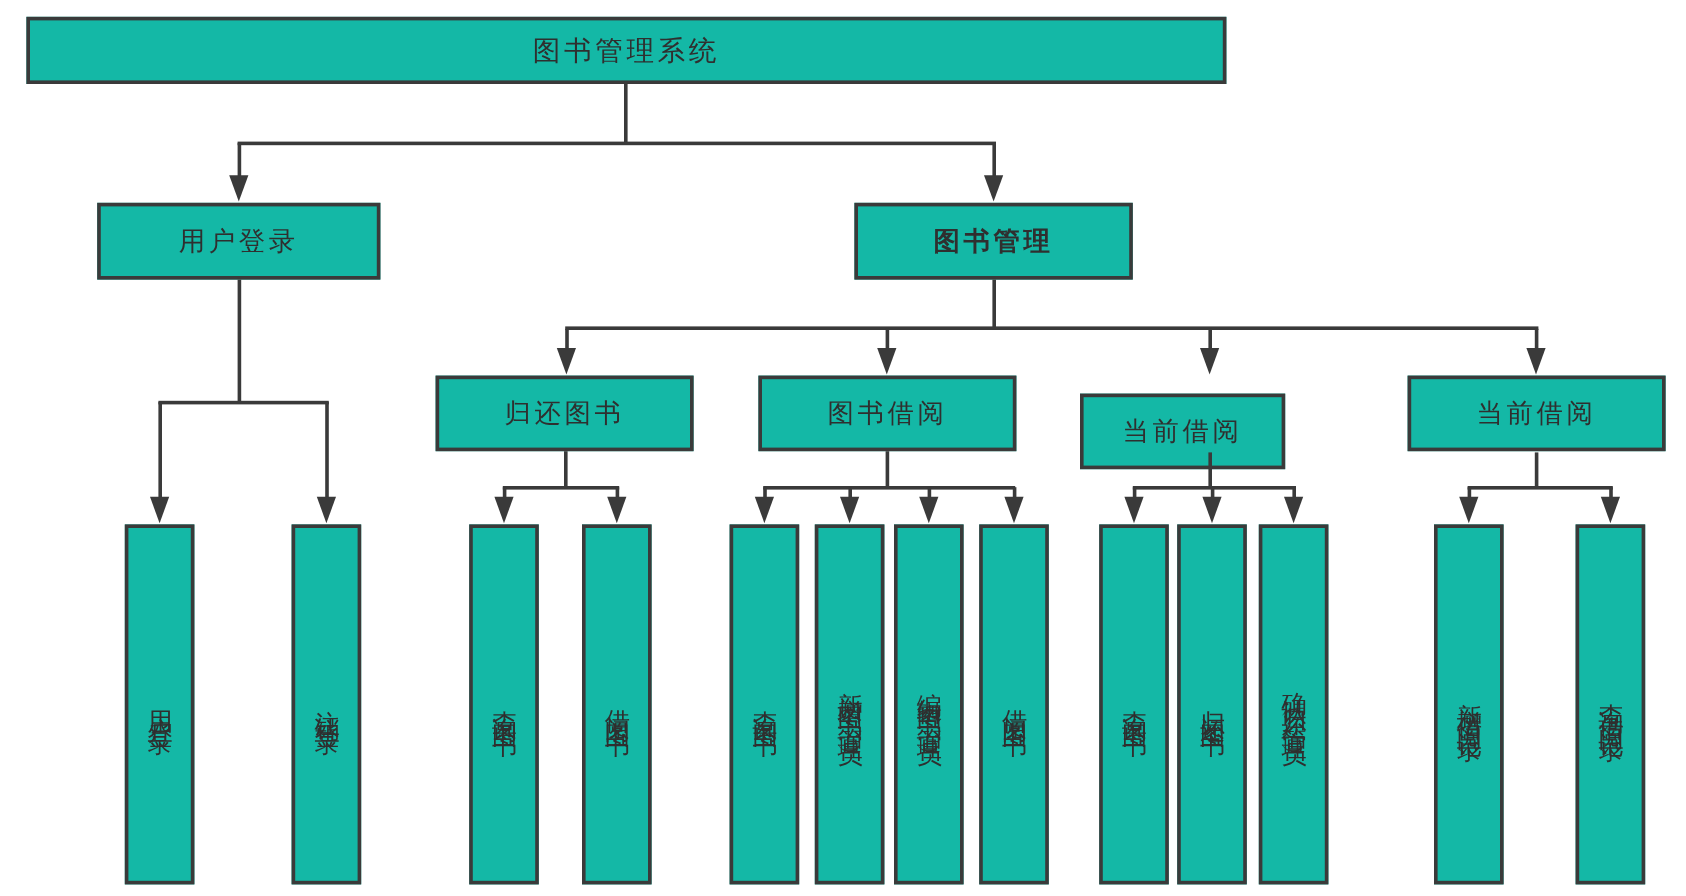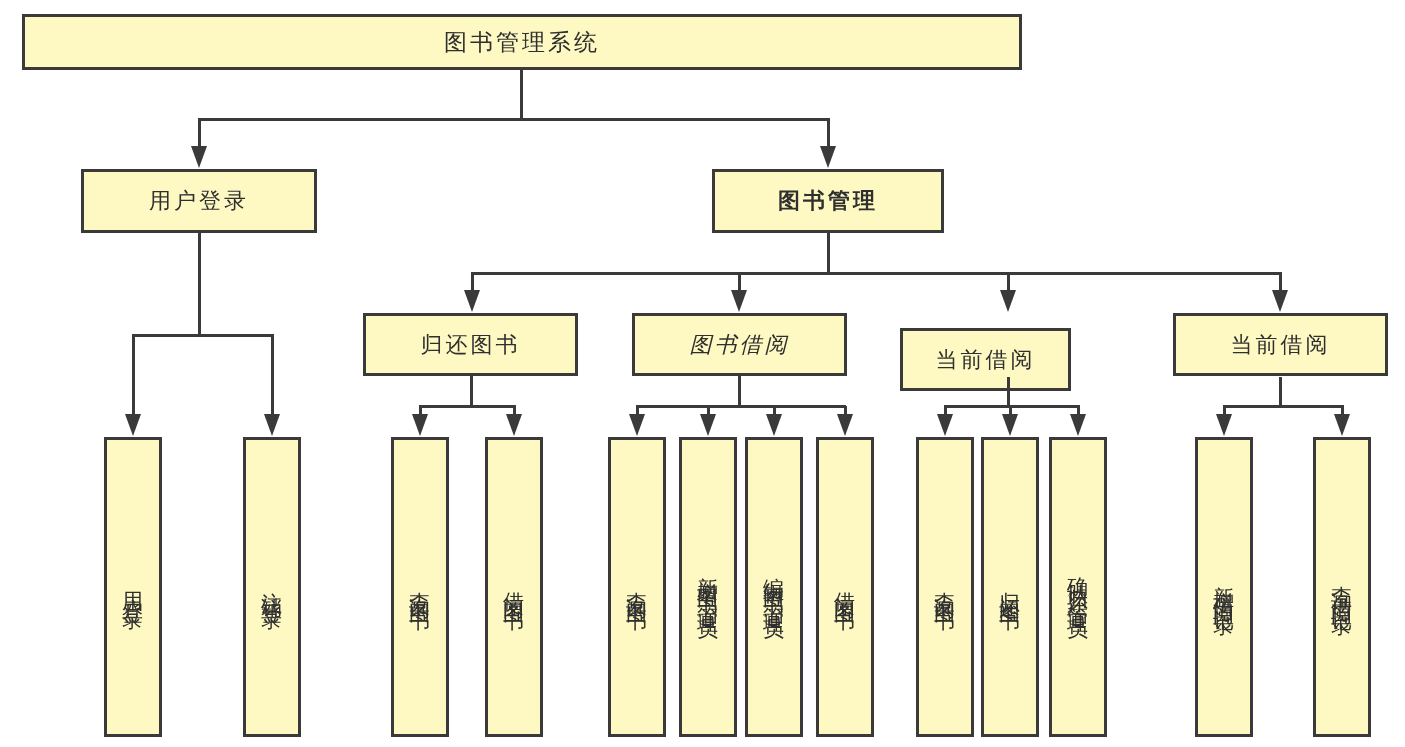--- a/index.html
+++ b/index.html
@@ -13,21 +13,21 @@
     position:relative;
     width:1405px;height:747px;
     background:var(--bg);
     font-family:"Liberation Sans","DejaVu Sans",sans-serif;
     color:var(--text);
     overflow:hidden;
   }
   .box{
     position:absolute;
     border:3px solid var(--line);
-    background:#fef9c3;
+    background:#14b8a6;
     box-sizing:border-box;
     display:flex;align-items:center;justify-content:center;
   }
   .hbox span{
     font-size:22px;letter-spacing:3px;color:var(--text);white-space:nowrap;
   }
   .root span{font-size:23px;}
   .vbox span{
     writing-mode:vertical-rl;
     text-orientation:mixed;
@@ -86,21 +86,21 @@
   <div class="line lv" style="left:1007px;top:274px;height:18px;"></div>
   <div class="line lv" style="left:1279px;top:274px;height:18px;"></div>
   <div class="arrow" style="left:464px;top:290px;"></div>
   <div class="arrow" style="left:731px;top:290px;"></div>
   <div class="arrow" style="left:1000px;top:290px;"></div>
   <div class="arrow" style="left:1272px;top:290px;"></div>
 
   <div class="box hbox" style="left:363px;top:313px;width:215px;height:63px;">
     <span>归还图书</span>
   </div>
-  <div class="box hbox" style="left:632px;top:313px;width:215px;height:63px;font-style:italic;">
+  <div class="box hbox" style="left:632px;top:313px;width:215px;height:63px;">
     <span>图书借阅</span>
   </div>
   <div class="box hbox" style="left:900px;top:313px;width:171px;height:63px;margin-top:15px;">
     <span>当前借阅</span>
   </div>
   <div class="box hbox" style="left:1173px;top:313px;width:215px;height:63px;">
     <span>当前借阅</span>
   </div>
 
   <div class="line lv" style="left:470px;top:376px;height:31px;"></div>

